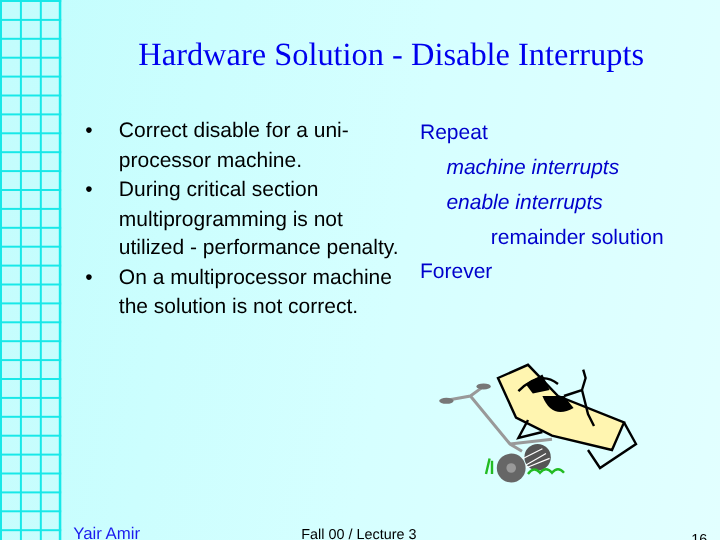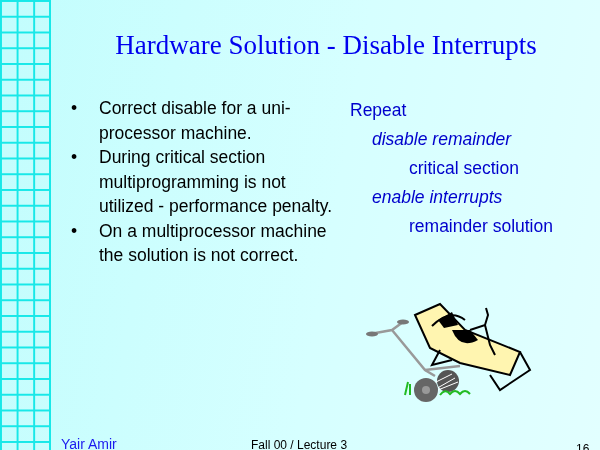--- a/index.html
+++ b/index.html
@@ -50,24 +50,24 @@
   <div class="title">Hardware Solution - Disable Interrupts</div>
 
   <ul class="bullets">
     <li><span class="dot">•</span><span>Correct disable for a uni-processor machine.</span></li>
     <li><span class="dot">•</span><span>During critical section multiprogramming is not utilized - performance penalty.</span></li>
     <li><span class="dot">•</span><span>On a multiprocessor machine the solution is not correct.</span></li>
   </ul>
 
   <div class="code">
     <div>Repeat</div>
-    <div class="i1">disable remainder</div>
-    <div class="i2">critical section</div>
+    <div class="i1">machine interrupts</div>
     <div class="i1">enable interrupts</div>
     <div class="i2">remainder solution</div>
+    <div>Forever</div>
   </div>
 
   <svg class="clipart" viewBox="0 0 200 120">
 
     <path d="M10 44 L32 40 L43 32 M32 40 L65 80 L75 86" stroke="#999" stroke-width="2.5" fill="none"></path>
     <ellipse cx="12" cy="44" rx="6" ry="2.5" fill="#777"></ellipse>
     <ellipse cx="43" cy="32" rx="6" ry="2.5" fill="#777"></ellipse>
     <path d="M65 80 L100 76" stroke="#999" stroke-width="2.5" fill="none"></path>
 
     <circle cx="88" cy="91" r="11" fill="#555"></circle>

